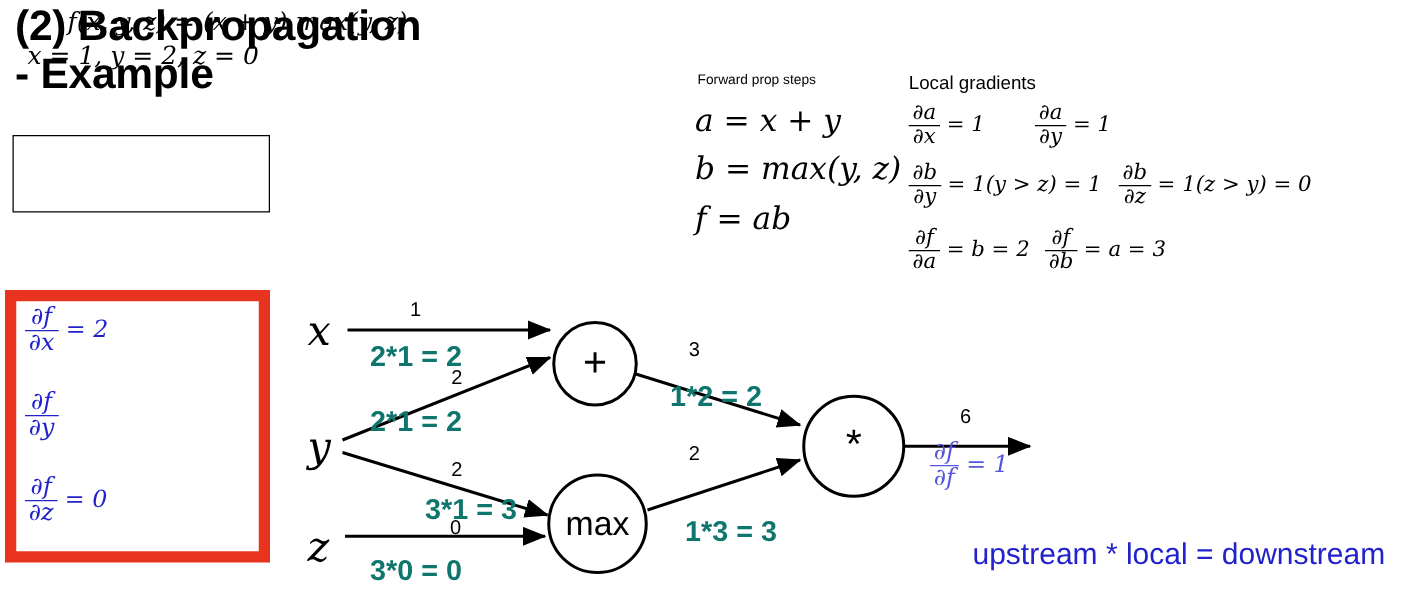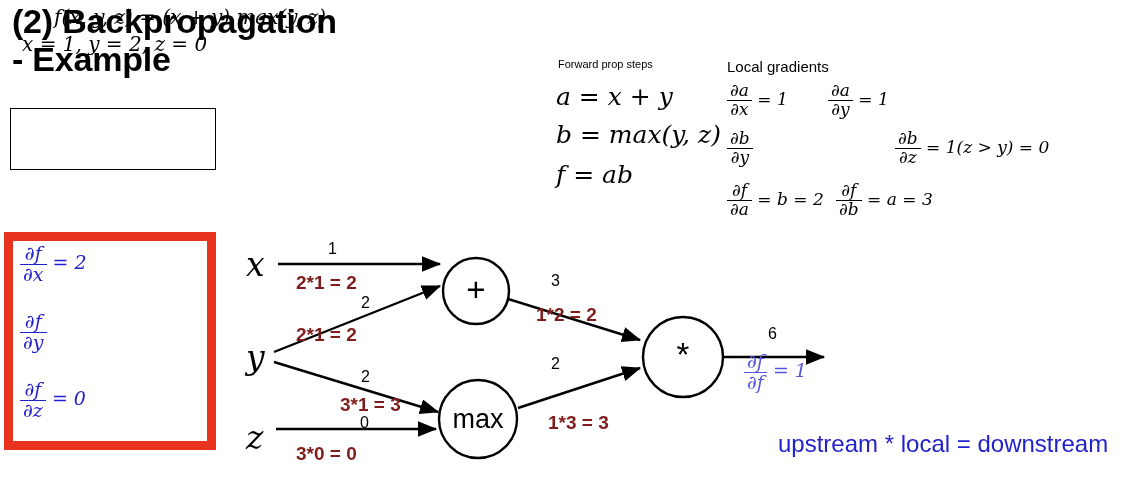--- a/index.html
+++ b/index.html
@@ -90,21 +90,21 @@
   .varlab {
     font-size:33px; color:#000;
     font-family:"DejaVu Serif","Liberation Serif",serif;
     font-style:italic;
   }
   #var-x { left:246px; top:245px; }
   #var-y { left:246px; top:338px; }
   #var-z { left:246px; top:418px; }
 
   .numlab { font-size:16px; color:#000; font-weight:normal; }
-  .bluelab { font-size:19px; color:#7f1d1d; font-weight:bold; white-space:nowrap; }
+  .bluelab { font-size:23px; color:#0f766e; font-weight:bold; white-space:nowrap; }
 
   #n-x  { left:328px; top:240px; }
   #b-x  { left:296px; top:272px; }
   #n-y1 { left:361px; top:294px; }
   #b-y1 { left:296px; top:324px; }
   #n-y2 { left:361px; top:368px; }
   #b-y2 { left:296px; top:394px;margin-left:44px; }
   #n-z  { left:360px; top:414px; }
   #b-z  { left:296px; top:443px; }
 
@@ -150,20 +150,21 @@
 <div class="abs serif gradrow" id="g1">
   <span class="frac ital"><span class="num">∂a</span><span class="den">∂x</span></span>
   <span class="ital">= 1</span>
 </div>
 <div class="abs serif gradrow" id="g2">
   <span class="frac ital"><span class="num">∂a</span><span class="den">∂y</span></span>
   <span class="ital">= 1</span>
 </div>
 <div class="abs serif gradrow" id="g3">
   <span class="frac ital"><span class="num">∂b</span><span class="den">∂y</span></span>
+  <span class="ital">= 1(y &gt; z) = 1</span>
 </div>
 <div class="abs serif gradrow" id="g4">
   <span class="frac ital"><span class="num">∂b</span><span class="den">∂z</span></span>
   <span class="ital">= 1(z &gt; y) = 0</span>
 </div>
 <div class="abs serif gradrow" id="g5">
   <span class="frac ital"><span class="num">∂f</span><span class="den">∂a</span></span>
   <span class="ital">= b = 2</span>
 </div>
 <div class="abs serif gradrow" id="g6">

